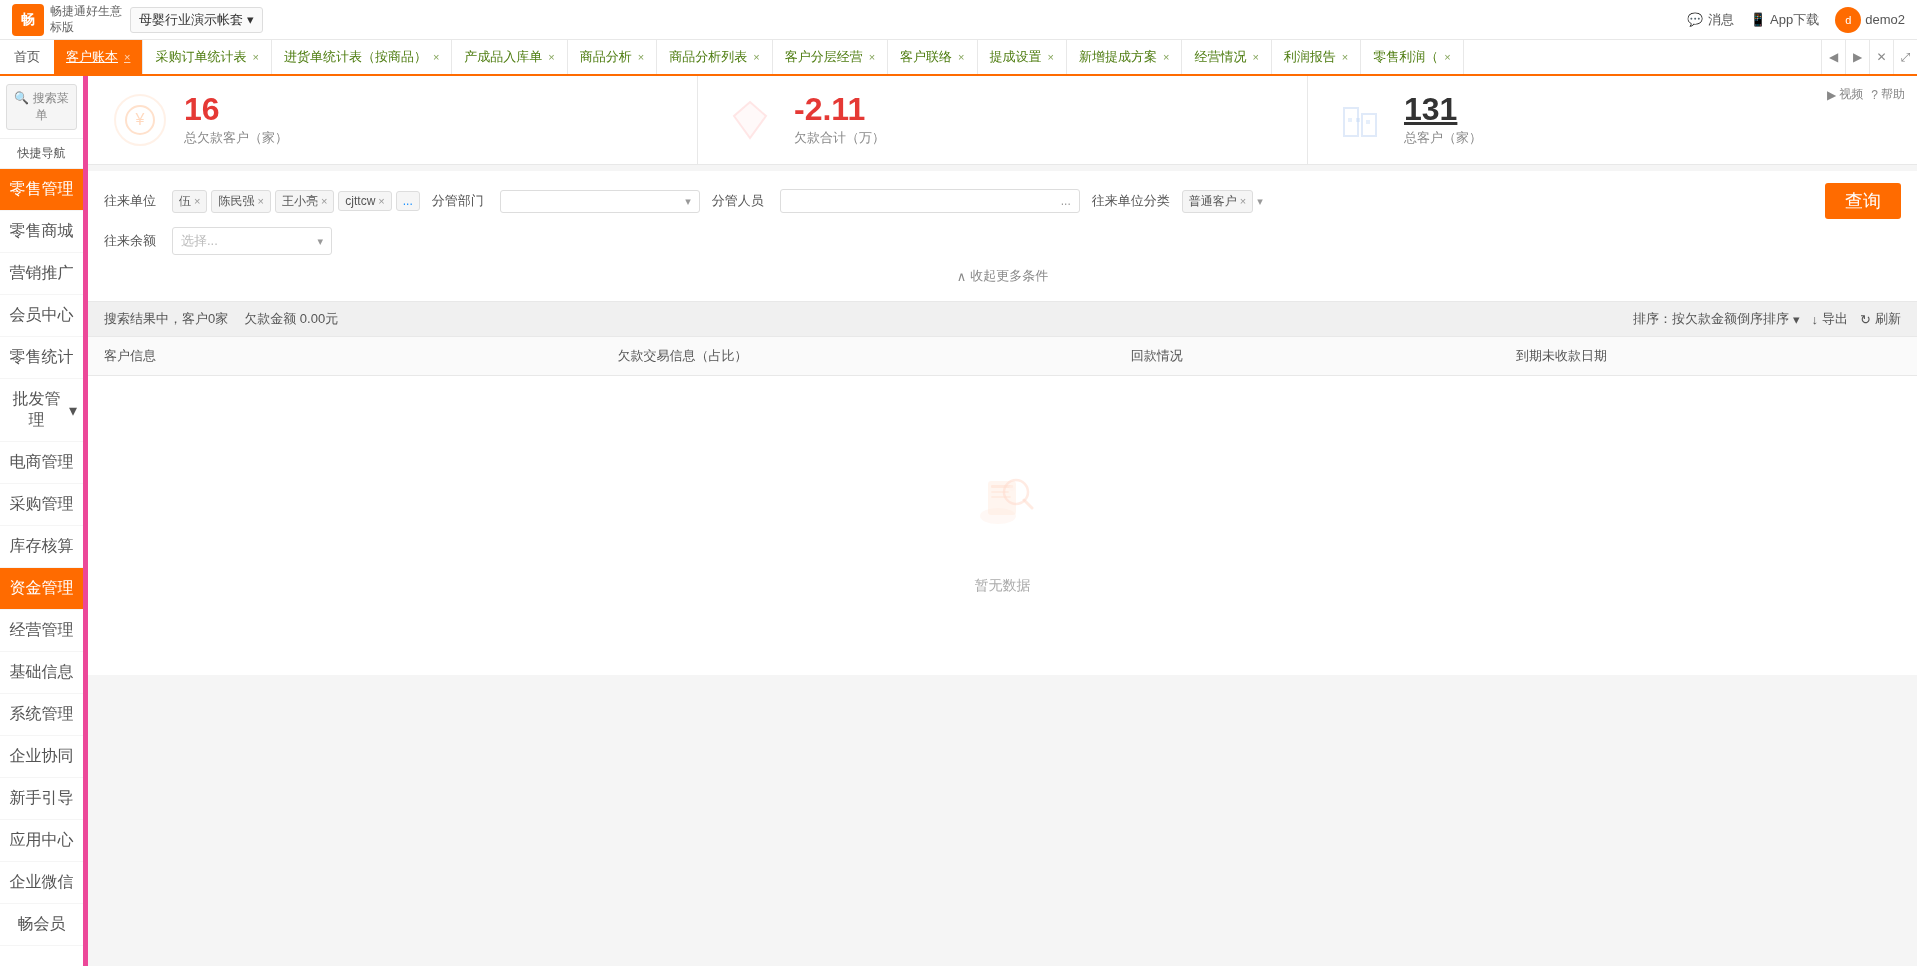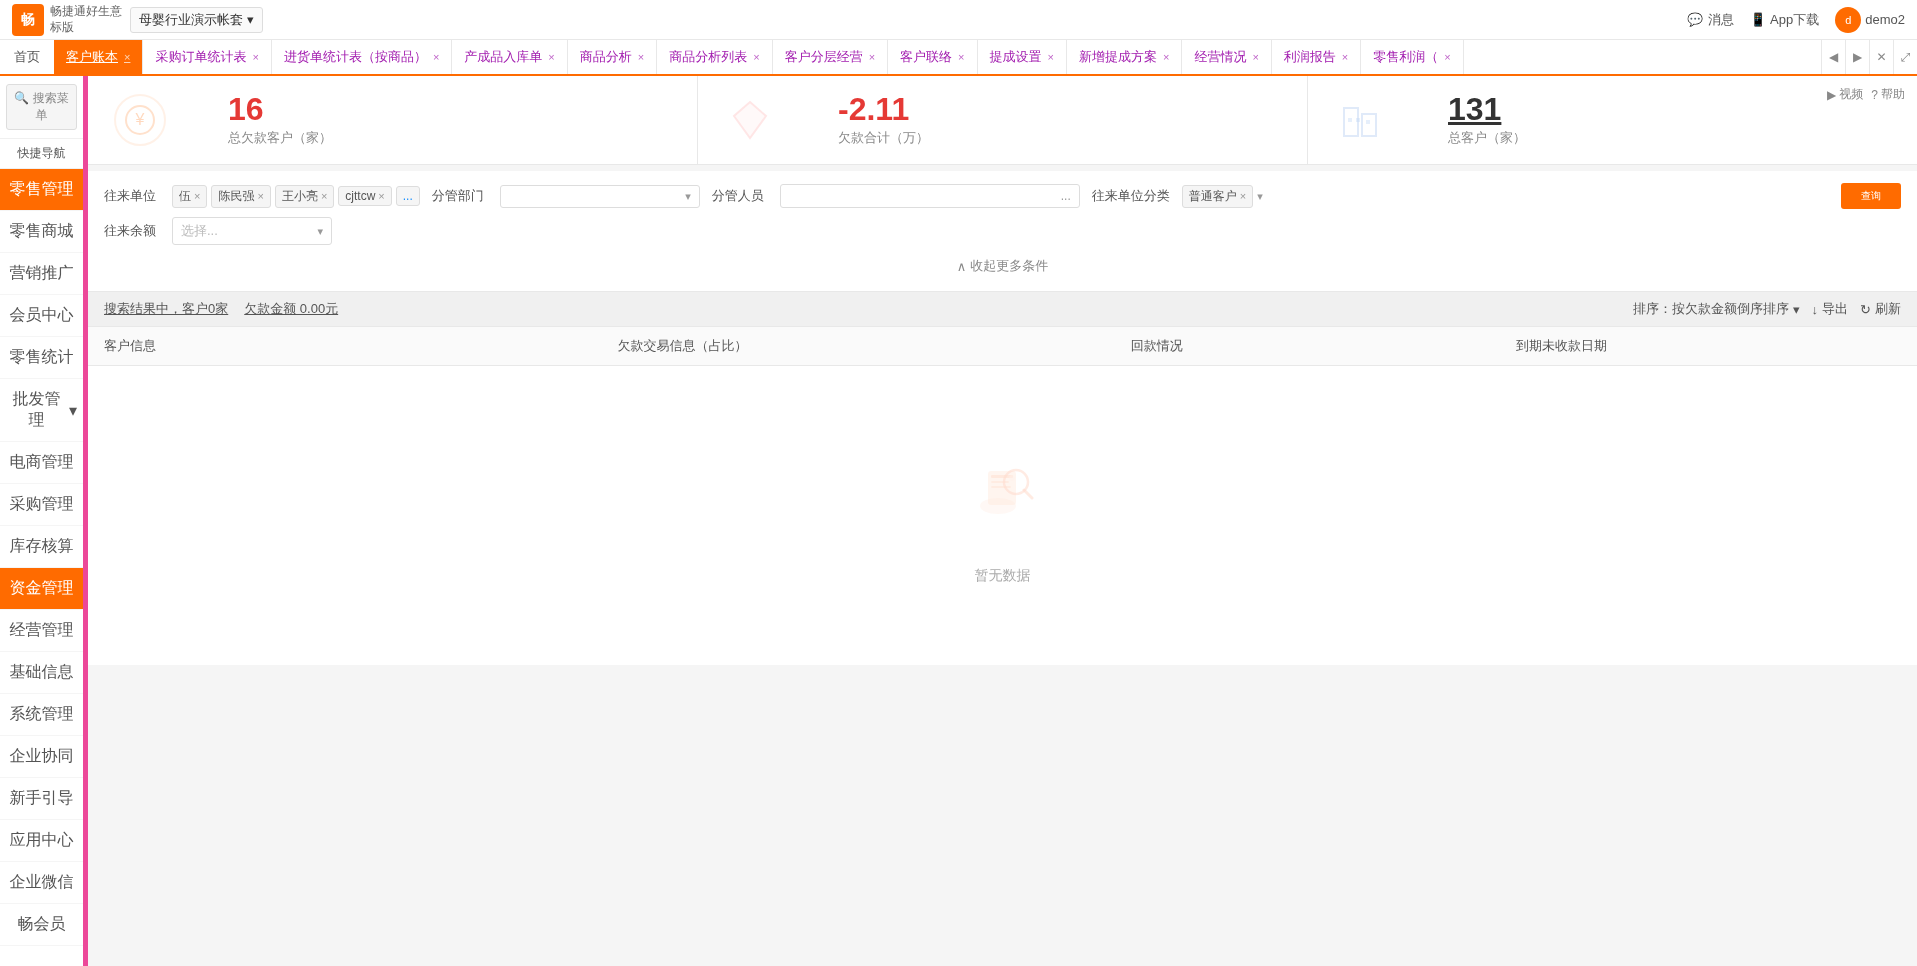--- a/index.html
+++ b/index.html
@@ -36,21 +36,21 @@
     .nav-tab {
       padding: 0 12px;
       display: flex;
       align-items: center;
       font-size: 13px;
       cursor: pointer;
       white-space: nowrap;
       border-right: 1px solid #e8e8e8;
       position: relative;
       gap: 4px;
-      color: #a21caf;
+      color: #4d7c0f;
     }
     .nav-tab.active { background: #ff6b00; color: white; text-decoration: underline; }
     .nav-tab .close-x { font-size: 11px; opacity: 0.7; cursor: pointer; margin-left: 2px; }
     .nav-tab.active .close-x { color: white; }
     .nav-tab-home { padding: 0 14px; font-size: 13px; color: #555; display: flex; align-items: center; cursor: pointer; }
     .nav-arrows { display: flex; align-items: center; margin-left: auto; }
     .nav-arrow { width: 24px; height: 36px; display: flex; align-items: center; justify-content: center; cursor: pointer; color: #888; border-left: 1px solid #e8e8e8; font-size: 12px; }
 
     
     .main-layout { display: flex; height: calc(966px - 76px); }
@@ -116,21 +116,21 @@
       display: flex;
       align-items: center;
       gap: 16px;
       position: relative;
     }
     .stat-card:last-child { border-right: none; }
     .stat-card-icon { width: 56px; height: 56px; display: flex; align-items: center; justify-content: center; }
     .stat-icon-circle-orange { width: 52px; height: 52px; border-radius: 50%; border: 2px solid #ff6b0030; display: flex; align-items: center; justify-content: center; font-size: 22px; color: #ff6b00; opacity: 0.5; }
     .stat-icon-diamond { width: 52px; height: 52px; display: flex; align-items: center; justify-content: center; font-size: 22px; color: #ffaaaa; opacity: 0.6; }
     .stat-icon-building { width: 52px; height: 52px; display: flex; align-items: center; justify-content: center; font-size: 22px; color: #aaccff; opacity: 0.6; }
-    .stat-content { flex: 1; margin-left: 44px; }
+    .stat-content { flex: 1; }
     .stat-value { font-size: 32px; font-weight: bold; color: #333; line-height: 1; }
     .stat-value.red { color: #e53935; }
     .stat-label { font-size: 13px; color: #888; margin-top: 4px; }
     .stat-card-actions { position: absolute; top: 10px; right: 12px; display: flex; gap: 8px; font-size: 12px; color: #888; }
     .stat-action { cursor: pointer; display: flex; align-items: center; gap: 3px; }
 
     
     .filter-area {
       background: #fff;
       padding: 12px 16px;
@@ -160,31 +160,31 @@
     .filter-select .select-more { color: #999; font-size: 12px; }
     .filter-select .chevron { color: #999; font-size: 11px; }
     .collapse-btn {
       display: flex; align-items: center; gap: 4px;
       color: #888; font-size: 13px; cursor: pointer;
       padding: 4px 8px;
     }
     .query-btn {
       background: #ff6b00; color: white;
       border: none; border-radius: 3px;
-      padding: 6px 20px; font-size: 10px;
+      padding: 6px 20px; font-size: 18px;
       cursor: pointer; margin-left: auto;
     }
 
     
     .result-bar {
       display: flex; align-items: center; justify-content: space-between;
       padding: 8px 16px; background: #f0f0f0;
       border-bottom: 1px solid #e8e8e8; font-size: 13px; color: #555;
     }
-    .result-bar-left { display: flex; gap: 16px; text-decoration: underline; }
+    .result-bar-left { display: flex; gap: 16px; }
     .result-bar-right { display: flex; gap: 12px; }
     .sort-selector { display: flex; align-items: center; gap: 4px; cursor: pointer; color: #555; }
     .result-action { display: flex; align-items: center; gap: 4px; cursor: pointer; color: #555; }
     .table-header {
       display: grid;
       grid-template-columns: 2fr 2fr 1.5fr 1.5fr;
       background: #fafafa;
       border-bottom: 1px solid #e8e8e8;
       padding: 10px 16px;
     }

